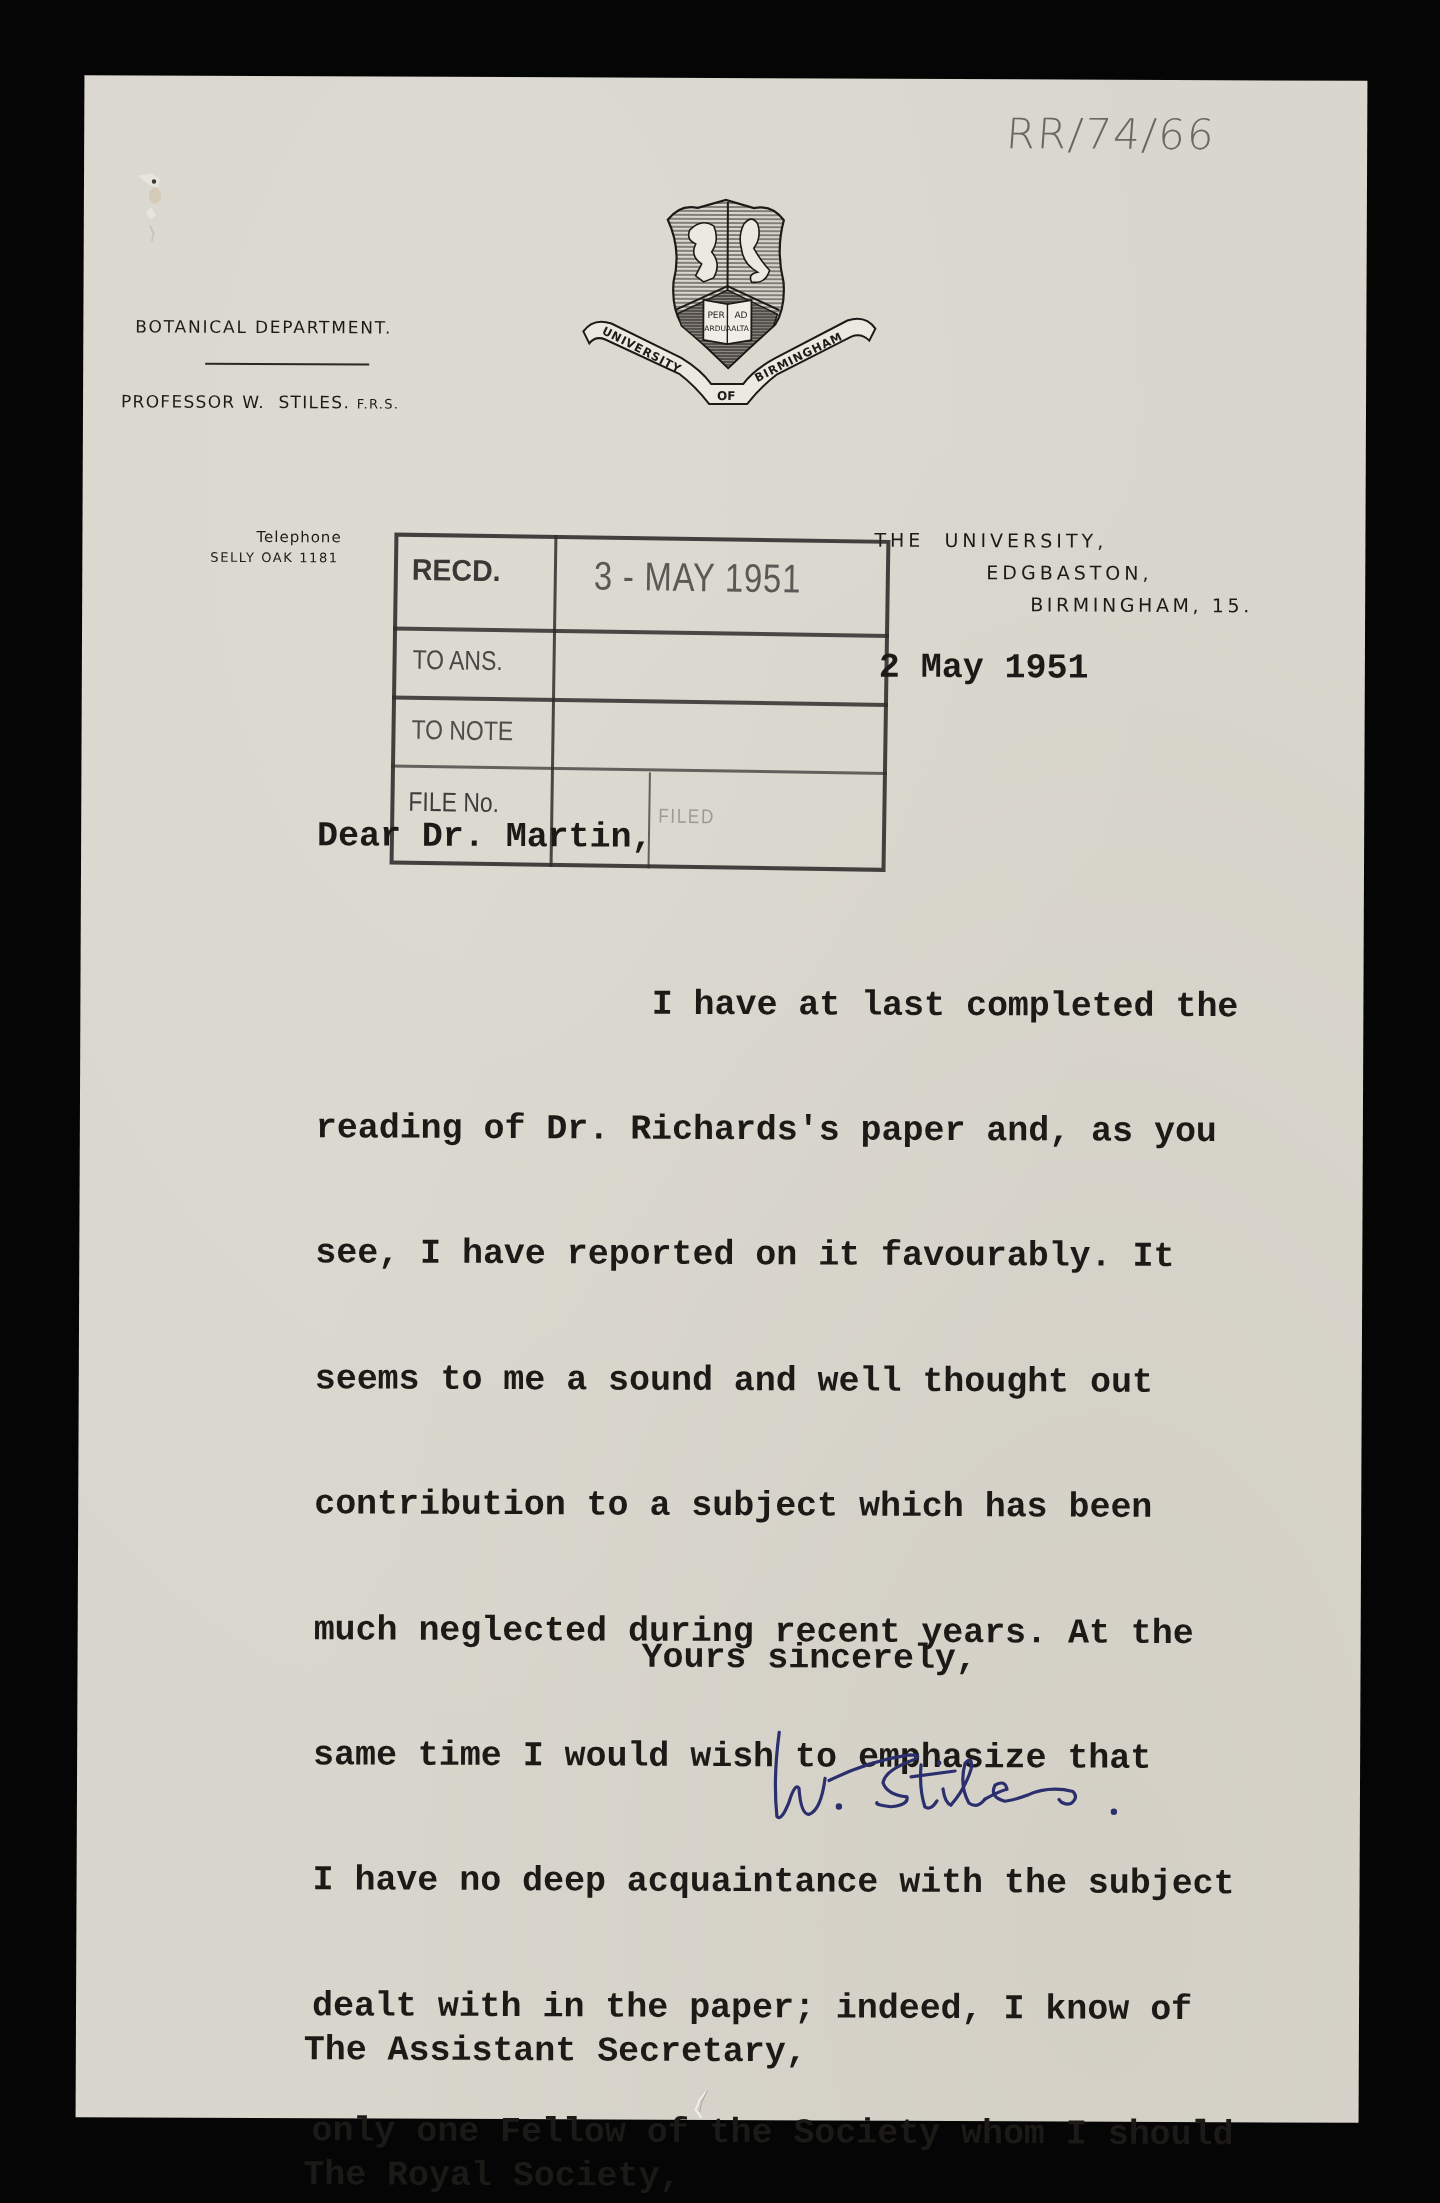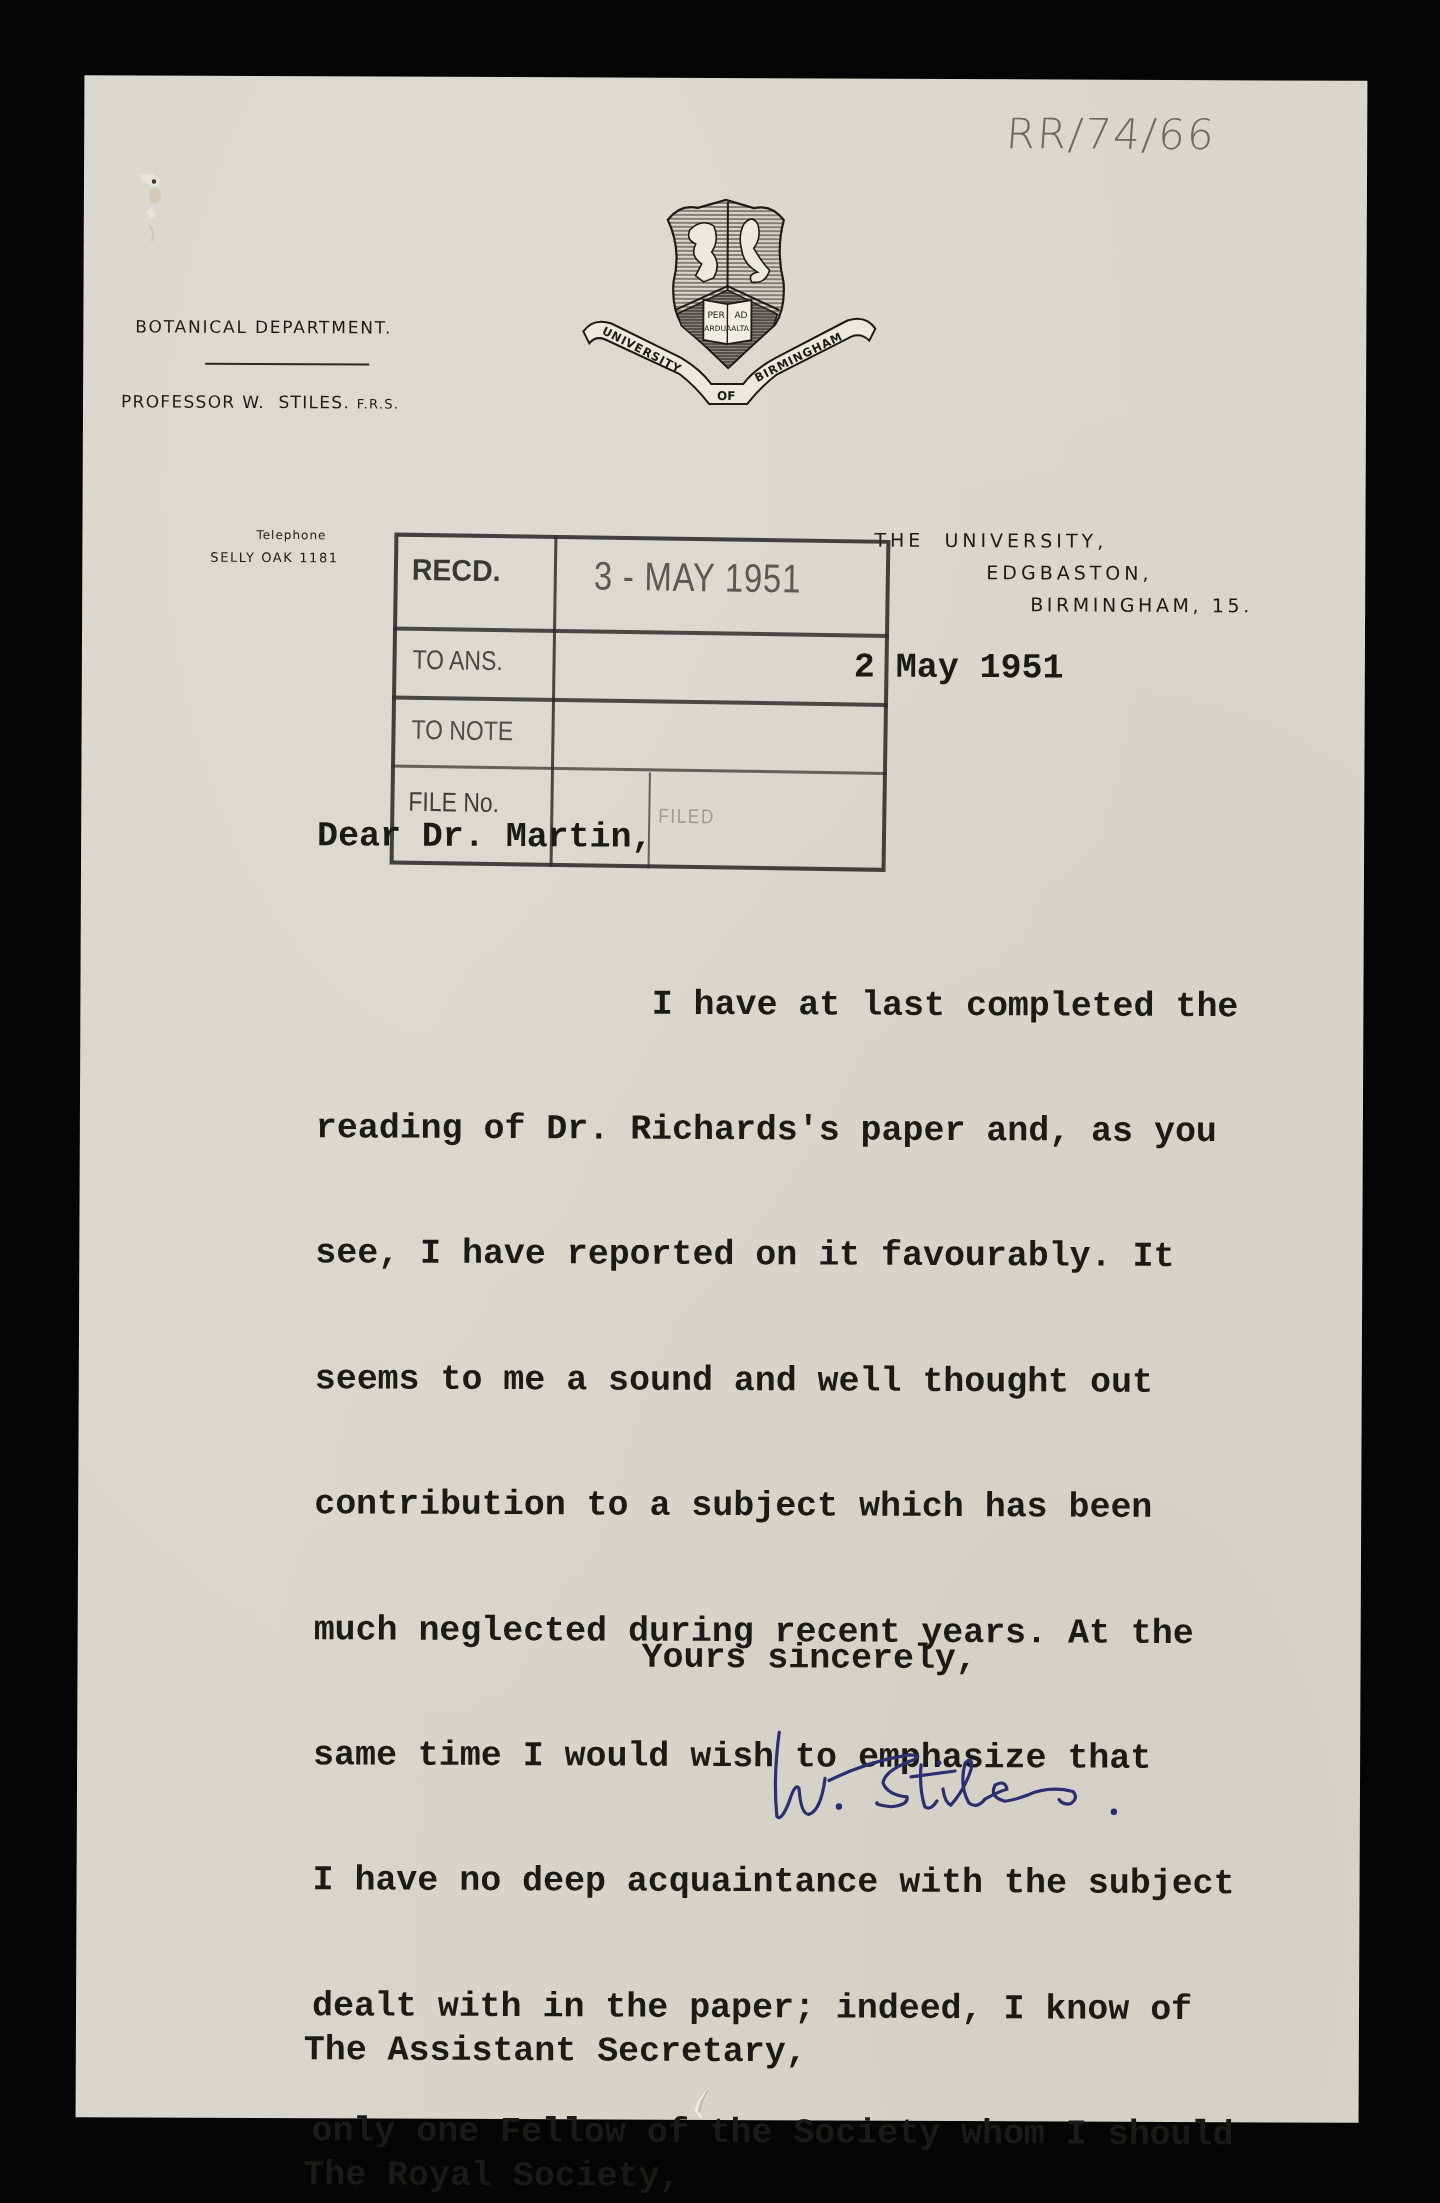--- a/index.html
+++ b/index.html
@@ -17,37 +17,37 @@
     transform-origin: 50% 50%;
   }
   .abs { position: absolute; white-space: pre; }
 
   
   .lh { font-family: "DejaVu Sans", sans-serif; color: #1d1b18; letter-spacing: 1.5px; }
   .lh-dept { left: 52px; top: 241px; font-size: 17px; letter-spacing: 1.8px; }
   .lh-rule { position: absolute; left: 122px; top: 287px; width: 164px; height: 2px; background: #2a2824; }
   .lh-prof { left: 38px; top: 316px; font-size: 17px; letter-spacing: 1.3px; }
   .lh-frs { font-size: 13px; }
-  .lh-tel-label { left: 174px; top: 452px; font-size: 12px; letter-spacing: 1px; }
+  .lh-tel-label { left: 174px; top: 452px; font-size: 15px; letter-spacing: 1px; }
   .lh-tel-num { left: 128px; top: 474px; font-size: 13px; letter-spacing: 1.6px; }
   .lh-addr1 { left: 792px; top: 450px; font-size: 19px; letter-spacing: 4px; }
   .lh-addr2 { left: 904px; top: 482px; font-size: 19px; letter-spacing: 4px; }
   .lh-addr3 { left: 948px; top: 514px; font-size: 19px; letter-spacing: 3.6px; }
 
   
   .ref { left: 922px; top: 30px; font-family: "DejaVu Sans", sans-serif; font-size: 42px;
          color: #6b6862; font-weight: 300; letter-spacing: 2px; transform: skewX(-4deg); }
 
   
   .crest { position: absolute; left: 488px; top: 112px; width: 314px; height: 234px; }
 
   
   .tw { font-family: "Liberation Mono", "DejaVu Sans Mono", monospace; color: #1c1a17;
         font-size: 35px; font-weight: bold; letter-spacing: -0.05px; }
-  .date { left: 772px; top: 569px; }
+  .date { left: 797px; top: 569px; }
   .salutation { left: 236px; top: 740px; }
   .body { left: 236px; top: 823px; line-height: 41.8px; }
   .closing { left: 564px; top: 1560px; }
   .addressee { left: 228px; top: 1871px; line-height: 41.5px; }
 
   
   .stamp { position: absolute; left: 312px; top: 456px; width: 496px; height: 332px;
            transform: rotate(0.6deg); transform-origin: 0 0; }
   .stamp-border { position: absolute; inset: 0; border: 4px solid #2c2a29; opacity: 0.88; }
   .stamp-line { position: absolute; background: #2f2d2b; opacity: 0.85; }

